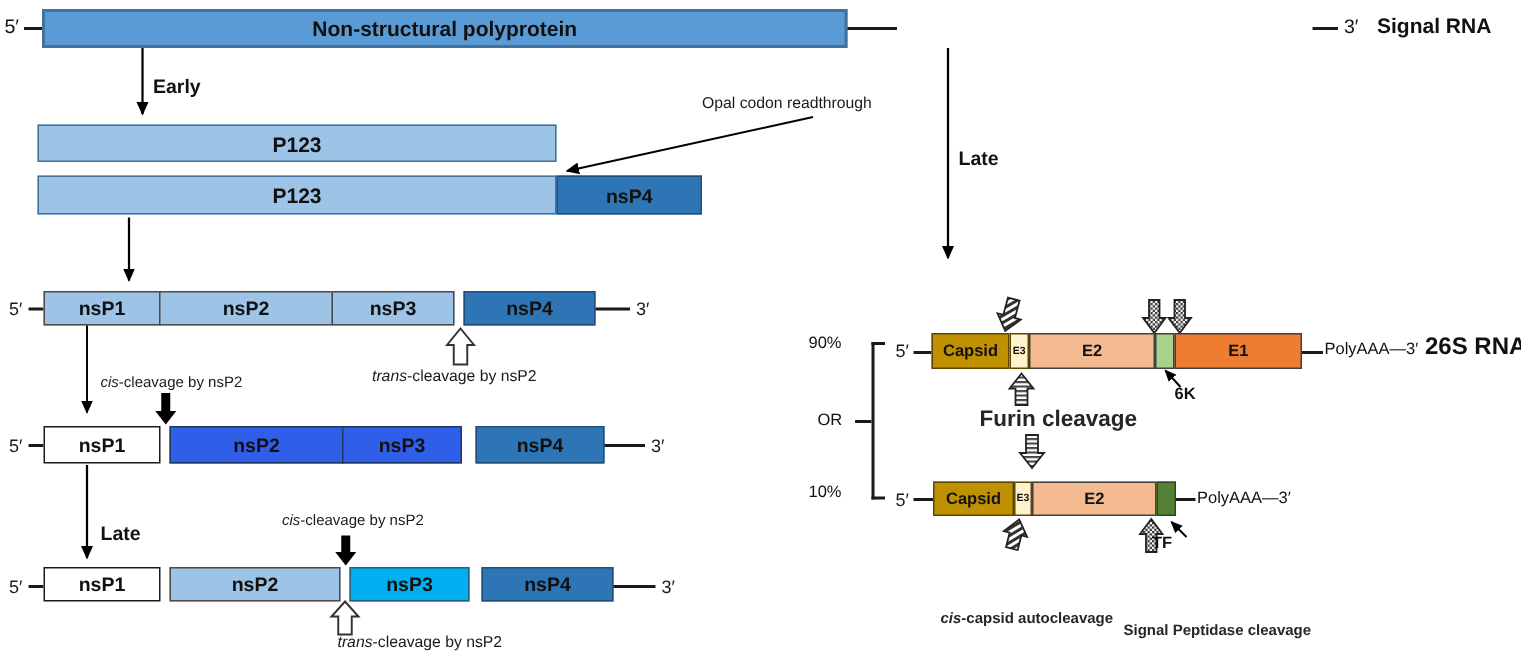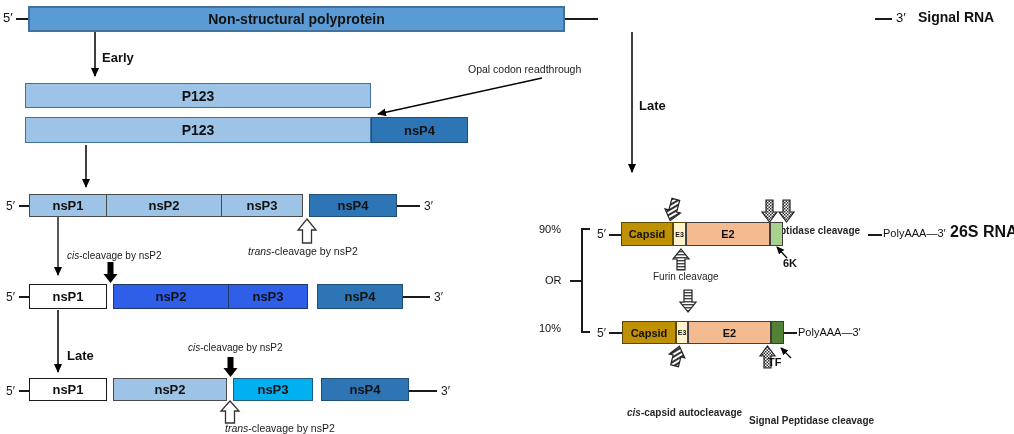--- a/index.html
+++ b/index.html
@@ -220,34 +220,37 @@
   <div class="bar" style="left: 621px; top: 222px; width: 52px; height: 24px; font-size: 11px; border-color: rgb(94, 71, 0); background-color: rgb(191, 144, 0);">
     <span>Capsid</span>
   </div>
   <div class="bar" style="left: 673px; top: 222px; width: 13px; height: 24px; font-size: 7px; border-color: rgb(94, 71, 0); background-color: rgb(255, 242, 204);">
     <span>E3</span>
   </div>
   <div class="bar" style="left: 686px; top: 222px; width: 84px; height: 24px; font-size: 11px; border-color: rgb(64, 64, 64); background-color: rgb(244, 187, 144);">
     <span>E2</span>
   </div>
   <div class="bar" style="left: 770px; top: 222px; width: 13px; height: 24px; border-color: rgb(64, 64, 64); background-color: rgb(169, 209, 142);"></div>
+  <div class="bar" style="left: 783px; top: 222px; width: 85px; height: 24px; font-size: 11px; border-color: rgb(64, 64, 64); background-color: rgb(237, 125, 49);">
+    <span>E1</span>
+  </div>
   <div class="hline" style="left:868px;top:234px;width:14px;"></div>
   <span class="lbl" style="left:883px;top:227px;font-size:11px;">PolyAAA—3′</span>
   <span class="lbl" style="left:950px;top:223px;font-size:16px;font-weight:bold;">26S RNA</span>
 
   <svg class="arr" style="left:672px;top:248px;" width="18" height="23">
     <defs>
         <pattern id="p4" width="4" height="3" patternUnits="userSpaceOnUse">
           <rect width="4" height="3" fill="#fff"></rect>
           <rect width="4" height="1.4" fill="#444"></rect>
         </pattern>
       </defs>
     <polygon points="9,1 17,11 13,11 13,22 5,22 5,11 1,11" fill="url(#p4)" stroke="#222" stroke-width="1.2"></polygon>
   </svg>
-  <span class="lbl" style="left:653px;top:271px;font-size:10px;font-weight:400;color:#262626;">Furin cleavage</span>
+  <span class="lbl" style="left:653px;top:271px;font-size:15px;font-weight:700;color:#262626;">Furin cleavage</span>
   <svg class="arr" style="left:679px;top:289px;" width="18" height="24">
     <defs>
         <pattern id="p5" width="4" height="3" patternUnits="userSpaceOnUse">
           <rect width="4" height="3" fill="#fff"></rect>
           <rect width="4" height="1.4" fill="#444"></rect>
         </pattern>
       </defs>
     <polygon points="9,23 1,13 5,13 5,1 13,1 13,13 17,13" fill="url(#p5)" stroke="#222" stroke-width="1.2"></polygon>
   </svg>
 

